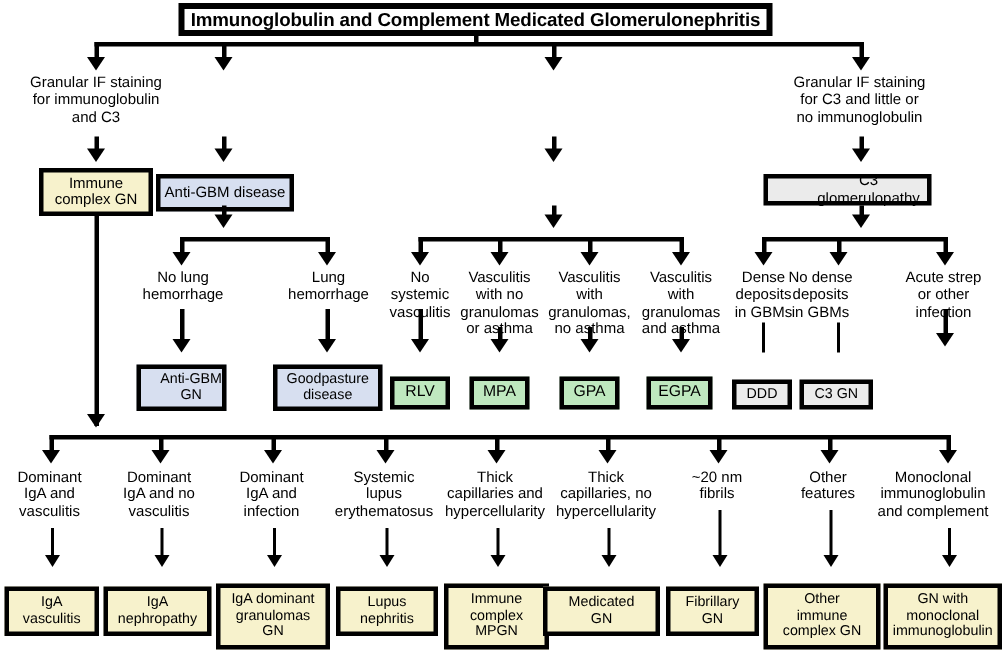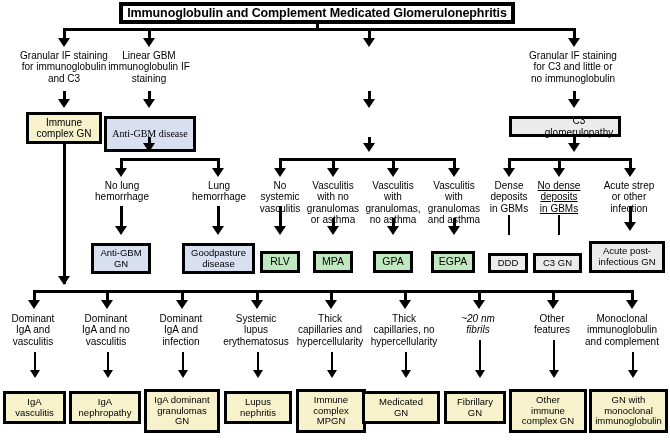--- a/index.html
+++ b/index.html
@@ -98,42 +98,39 @@
   <div class="vline" style="left:368px; top:28px; height:12px;"></div>
   <div class="vline" style="left:573px; top:28px; height:12px;"></div>
   <div class="arrow" style="left:58px; top:38px;"></div>
   <div class="arrow" style="left:143px; top:38px;"></div>
   <div class="arrow" style="left:363px; top:38px;"></div>
   <div class="arrow" style="left:568px; top:38px;"></div>
 
   <div class="lbl" style="left:9px; top:50px; width:110px;">Granular IF staining
 for immunoglobulin
 and C3</div>
-  <div class="lbl" style="left:95px; top:50px; width:108px;">Linear GBM
-immunoglobulin IF
-staining</div>
   <div class="lbl" style="left:518px; top:50px; width:110px;">Granular IF staining
 for  C3 and little or
 no immunoglobulin</div>
 
   <div class="vline" style="left:63px; top:91px; height:10px;"></div>
   <div class="arrow" style="left:58px; top:99px;"></div>
   <div class="vline" style="left:148px; top:91px; height:10px;"></div>
   <div class="arrow" style="left:143px; top:99px;"></div>
   <div class="vline" style="left:368px; top:91px; height:10px;"></div>
   <div class="arrow" style="left:363px; top:99px;"></div>
   <div class="vline" style="left:573px; top:91px; height:10px;"></div>
   <div class="arrow" style="left:568px; top:99px;"></div>
 
   <div class="box yellow" style="left:26px; top:112px; width:76px; height:32px; font-size:10px;">
     <span>Immune
 complex GN</span>
   </div>
 
-  <div class="box blue" style="left:104px; top:116px; width:92px; height:36px; font-size:10px;font-family:Liberation Serif, serif;">
+  <div class="box blue" style="left:104px; top:116px; width:92px; height:25px; font-size:10px;">
     <span>Anti-GBM disease</span>
   </div>
 
 
   <div class="box grey" style="left:509px; top:116px; width:112px; height:21px; font-size:10px;padding-left:28px;">
     <span>C3 glomerulopathy</span>
   </div>
 
   <div class="thinline" style="left:63px; top:144px; height:140px; width:3px;"></div>
   <div class="arrow" style="left:58px; top:276px;"></div>
@@ -199,33 +196,33 @@
   <div class="vline" style="left:508px; top:158px; height:12px;"></div>
   <div class="vline" style="left:558px; top:158px; height:12px;"></div>
   <div class="vline" style="left:629px; top:158px; height:12px;"></div>
   <div class="arrow" style="left:503px; top:168px;"></div>
   <div class="arrow" style="left:553px; top:168px;"></div>
   <div class="arrow" style="left:624px; top:168px;"></div>
 
   <div class="lbl" style="left:484px; top:180px; width:50px;">Dense
 deposits
 in GBMs</div>
-  <div class="lbl" style="left:532px; top:180px; width:54px;text-decoration:underline;">No dense
+  <div class="lbl" style="left:520px; top:180px; width:54px;">No dense
 deposits
 in GBMs</div>
   <div class="lbl" style="left:597px; top:180px; width:64px;">Acute strep
 or other
 infection</div>
 
   <div class="thinline" style="left:508px; top:215px; height:20px;"></div>
   <div class="thinline" style="left:558px; top:215px; height:20px;"></div>
   <div class="vline" style="left:629px; top:206px; height:18px;"></div>
   <div class="arrow" style="left:624px; top:222px;"></div>
 
-  <div class="box blue" style="left:91px; top:243px; width:60px; height:31px; font-size:9.5px;">
+  <div class="box blue" style="left:91px; top:243px; width:60px; height:31px; font-size:9.5px;justify-content:flex-end;">
     <span>Anti-GBM
 GN</span>
   </div>
   <div class="box blue" style="left:182px; top:243px; width:73px; height:31px; font-size:9.5px;">
     <span>Goodpasture
 disease</span>
   </div>
   <div class="box green" style="left:260px; top:251px; width:40px; height:22px; font-size:10.5px;">
     <span>RLV</span>
   </div>
@@ -236,24 +233,20 @@
     <span>GPA</span>
   </div>
   <div class="box green" style="left:431px; top:251px; width:44px; height:22px; font-size:10.5px;">
     <span>EGPA</span>
   </div>
   <div class="box grey" style="left:488px; top:253px; width:40px; height:20px; font-size:9.5px;">
     <span>DDD</span>
   </div>
   <div class="box grey" style="left:533px; top:253px; width:49px; height:20px; font-size:9.5px;">
     <span>C3 GN</span>
-  </div>
-  <div class="box grey" style="left:589px; top:241px; width:76px; height:32px; font-size:9.5px;">
-    <span>Acute post-
-infectious GN</span>
   </div>
 
   <div class="hline" style="left:33px; top:290px; width:601px;"></div>
   <div class="vline" style="left:33px; top:290px; height:12px;"></div>
   <div class="vline" style="left:106px; top:290px; height:12px;"></div>
   <div class="vline" style="left:181px; top:290px; height:12px;"></div>
   <div class="vline" style="left:256px; top:290px; height:12px;"></div>
   <div class="vline" style="left:330px; top:290px; height:12px;"></div>
   <div class="vline" style="left:404px; top:290px; height:12px;"></div>
   <div class="vline" style="left:478px; top:290px; height:12px;"></div>
@@ -280,21 +273,21 @@
 infection</div>
   <div class="lbl" style="left:218px; top:313px; width:76px;">Systemic
 lupus
 erythematosus</div>
   <div class="lbl" style="left:292px; top:313px; width:76px;">Thick
 capillaries and
 hypercellularity</div>
   <div class="lbl" style="left:366px; top:313px; width:76px;">Thick
 capillaries, no
 hypercellularity</div>
-  <div class="lbl" style="left:448px; top:313px; width:60px;font-style:italic;">~20 nm
+  <div class="lbl" style="left:448px; top:313px; width:60px;">~20 nm
 fibrils</div>
   <div class="lbl" style="left:522px; top:313px; width:60px;">Other
 features</div>
   <div class="lbl" style="left:578px; top:313px; width:88px;">Monoclonal
 immunoglobulin
 and complement</div>
 
   <div class="thinline" style="left:34px; top:352px; height:22px;"></div>
   <div class="arrow sm" style="left:30px; top:370px;"></div>
   <div class="thinline" style="left:107px; top:352px; height:22px;"></div>

